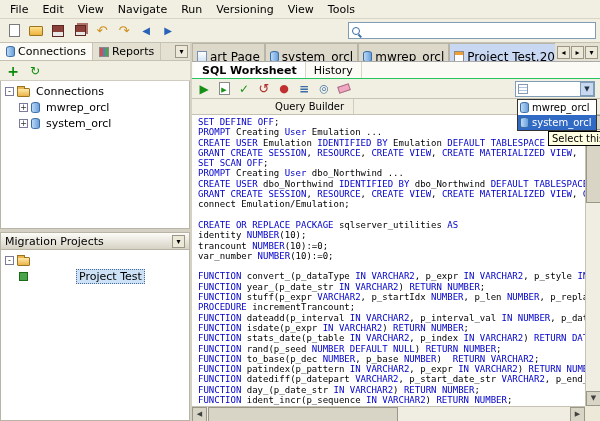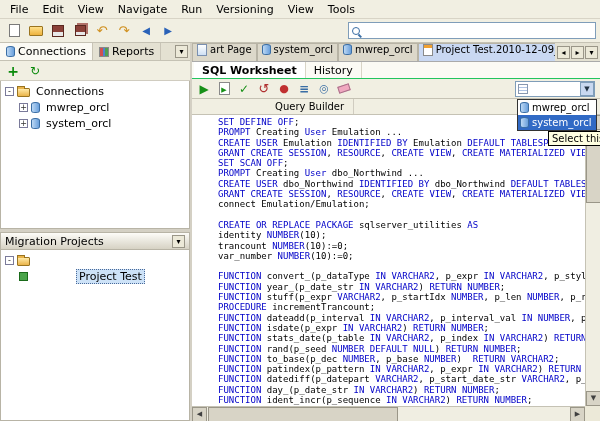--- a/index.html
+++ b/index.html
@@ -66,37 +66,37 @@
 
   .proj-panel { flex:1; display:flex; flex-direction:column; }
   .panel-header { height:18px; background:linear-gradient(#fdfcf8,#d6d2c4); border:1px solid #b8b4a6; display:flex; align-items:center; padding:0 4px; }
   .panel-header .mini-btn { margin-left:auto; }
   .mini-btn { width:13px; height:13px; border:1px solid #9a9688; background:#ece9d8; font-size:8px; line-height:11px; text-align:center; flex:none; }
 
   
   .right-col { flex:1; display:flex; flex-direction:column; position:relative; min-width:0; }
   .editor-tabs { height:19px; background:#e4e1d2; border-bottom:1px solid #aaa; display:flex; align-items:flex-end; }
   .etab-strip { display:flex; overflow:hidden; flex:1; height:18px; }
-  .etab { display:flex; align-items:flex-start; gap:3px; padding:0 4px; border:1px solid #b8b4a6; border-bottom:none; background:#dcd8ca; font-size:10px; white-space:nowrap; height:26px; }
+  .etab { display:flex; align-items:center; gap:3px; padding:0 4px; border:1px solid #b8b4a6; border-bottom:none; background:#dcd8ca; font-size:12px; white-space:nowrap; height:26px; }
   .etab.active { background:#c9d8f2; }
   .tabnav { display:flex; gap:1px; padding:0 2px 2px 2px; }
   .subtabs { height:17px; background:#fbfaf4; border-bottom:1px solid #22c55e; display:flex; align-items:stretch; padding-left:2px; }
   .subtab { display:flex; align-items:center; padding:0 8px; border-right:1px solid #d8d4c6; font-size:11px; }
   .subtab.active { background:#fff; font-weight:bold; }
   .ws-toolbar { height:20px; display:flex; align-items:center; gap:2px; padding:0 3px; background:#f1efe2; border-bottom:1px solid #c5c2b4; }
   .ws-toolbar .tb-btn { width:18px; height:18px; }
   .ws-combo { margin-left:auto; width:80px; height:16px; border:1px solid #7f9db9; background:#fff; display:flex; align-items:center; padding-left:2px; margin-right:2px; }
   .combo-arrow { margin-left:auto; width:14px; height:14px; background:#c8d8f0; border:1px solid #7f9db9; font-size:7px; line-height:13px; text-align:center; color:#234; }
   .bottom-tabs { height:16px; background:#f1efe2; border-bottom:1px solid #c5c2b4; display:flex; align-items:stretch; padding-left:2px; }
   .btab { display:flex; align-items:center; padding:0 9px; border-right:1px solid #d0ccc0; font-size:10px; }
   .btab.active { background:#fff;margin-top:25px; }
 
   .code-wrap { flex:1; position:relative; background:#fff; min-height:0; }
   .code { position:absolute; left:0; top:0; right:15px; bottom:15px; overflow:hidden; padding:2px 0 0 6px; font-family:"DejaVu Sans Mono","Liberation Mono",monospace; font-size:9px; line-height:10.3px; white-space:pre; }
-  .code-line { height:10.3px;margin-left:20px; }
+  .code-line { height:10.3px; }
   .kw { color:#0000c8; }
 
   .vscroll { position:absolute; top:0; right:0; width:15px; bottom:15px; background:#f0eee2; border-left:1px solid #c5c2b4; }
   .hscroll { position:absolute; left:0; right:15px; bottom:0; height:15px; background:#f0eee2; border-top:1px solid #c5c2b4; }
   .sb-corner { position:absolute; right:0; bottom:0; width:15px; height:15px; background:#ece9d8; }
   .sb-btn { position:absolute; width:15px; height:15px; background:#d8d4c6; border:1px solid #9a9688; font-size:7px; color:#404040; text-align:center; line-height:13px; }
   .v-up { top:0; left:0; } .v-dn { bottom:0; left:0; }
   .h-lf { left:0; top:0; } .h-rt { right:0; top:0; }
   .v-thumb { position:absolute; left:0; width:15px; top:16px; height:72px; background:#d8d4c6; border:1px solid #9a9688; }
   .h-thumb { position:absolute; top:0; height:15px; left:16px; width:190px; background:#d8d4c6; border:1px solid #9a9688; }

